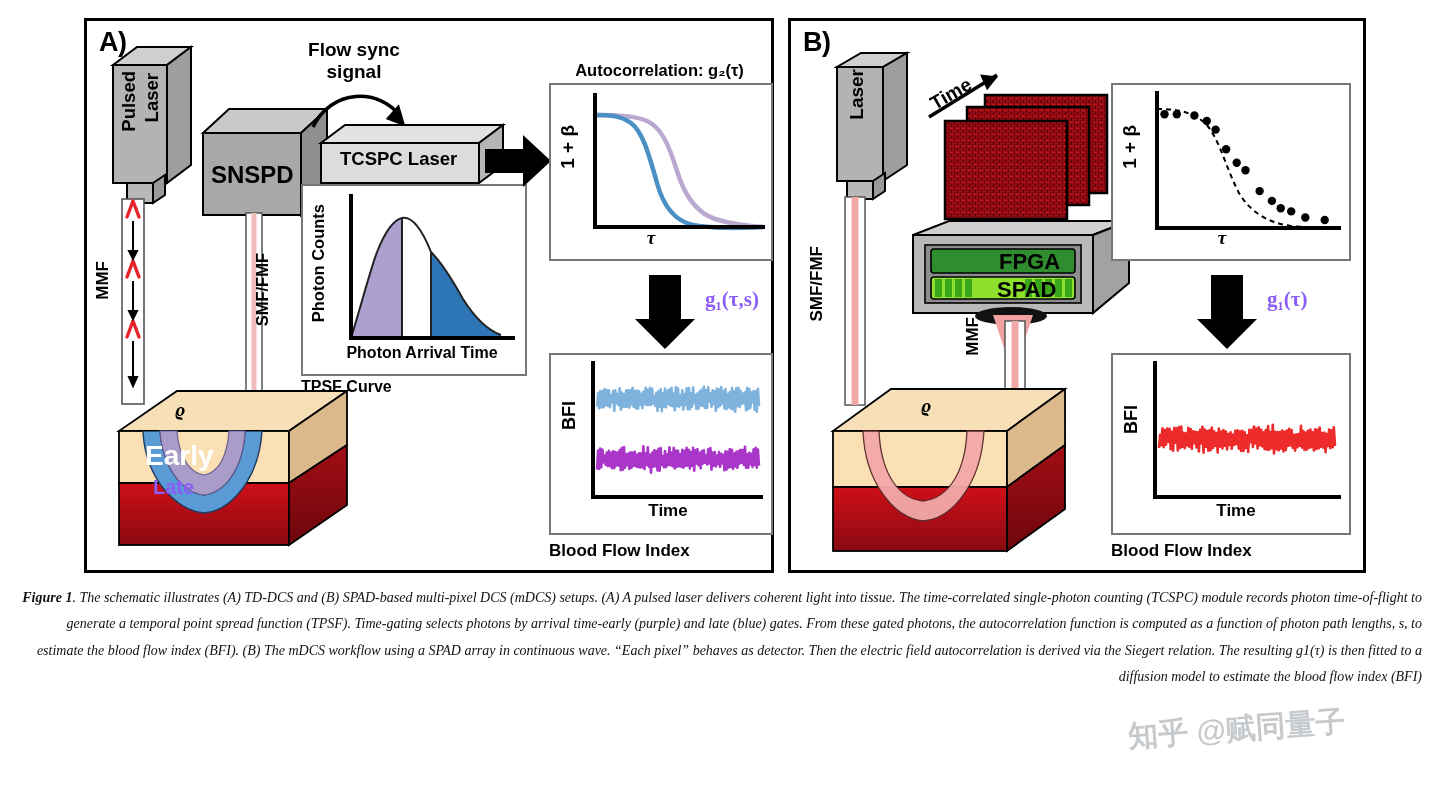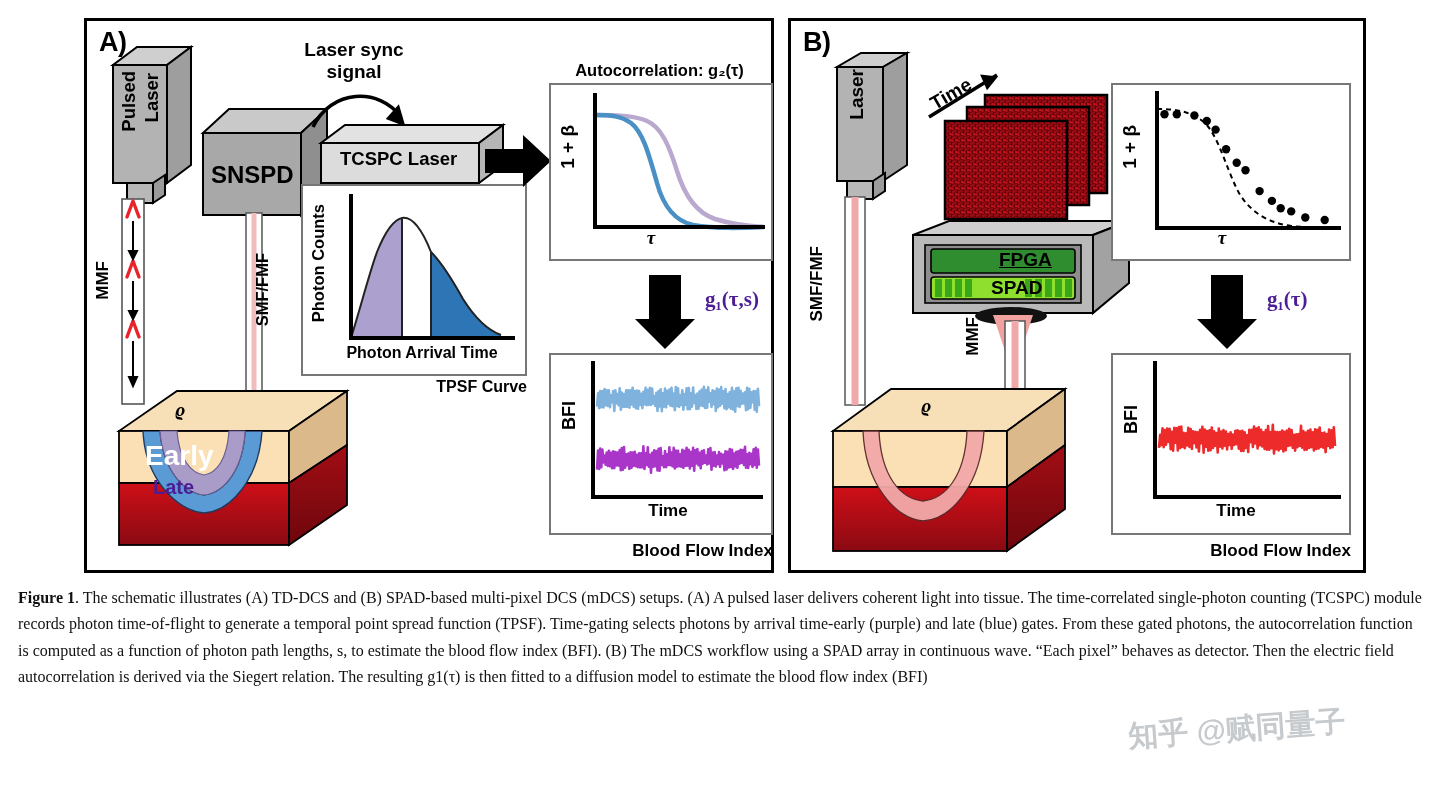--- a/index.html
+++ b/index.html
@@ -10,32 +10,32 @@
   #panelA{left:84px;top:18px;width:690px;height:555px;}
   #panelB{left:788px;top:18px;width:578px;height:555px;}
 
   .panel-tag{position:absolute;font-weight:bold;font-size:27px;color:#000;letter-spacing:-.5px;}
 
   .vtext{writing-mode:vertical-rl;transform:rotate(180deg);}
 
   
   .plotbox{position:absolute;border:2px solid #777;background:#fff;box-sizing:border-box;}
   .plot-title{position:absolute;width:100%;text-align:center;font-weight:bold;font-size:16.5px;color:#000;}
-  .plot-caption{position:absolute;width:100%;text-align:right;font-weight:bold;font-size:16px;color:#000;}
+  .plot-caption{position:absolute;width:100%;text-align:left;font-weight:bold;font-size:16px;color:#000;}
   .axis-y-label{position:absolute;font-weight:bold;font-size:17px;color:#000;}
   .axis-x-label{position:absolute;font-weight:bold;font-size:16px;color:#000;text-align:center;}
 
   
   .label-on-box{position:absolute;font-weight:bold;color:#000;}
 
-  .flowlabel{position:absolute;font-weight:bold;font-size:21px;color:#4c1d95;}
+  .flowlabel{position:absolute;font-weight:bold;font-size:21px;color:#8b5cf6;}
 
   .caption{position:absolute;left:18px;top:585px;width:1404px;
-           font-family:"Liberation Serif",serif;font-size:16px;line-height:26.4px;
-           color:#111;text-align:left;}
+           font-family:"Liberation Serif",serif;font-size:14px;line-height:26.4px;
+           color:#111;text-align:right;font-style:italic;}
   .caption b{font-weight:bold;}
 
   .watermark{position:absolute;left:1128px;top:706px;width:300px;height:72px;
              opacity:.33;pointer-events:none;}
   .wm-text{font-family:"Liberation Sans",sans-serif;font-size:30px;font-weight:bold;color:#55606b;
            white-space:nowrap;}
   svg{display:block;overflow:visible;}
 </style>
 </head>
 <body>
@@ -81,21 +81,21 @@
     </svg>
     <div class="label-on-box" style="left:124px;top:140px;font-size:24px;">SNSPD</div>
 
     <svg style="position:absolute;left:148px;top:192px;" width="40" height="192">
       <rect x="11" y="0" width="16" height="192" fill="#ffffff" stroke="#555" stroke-width="1.5"></rect>
       <line x1="19" y1="0" x2="19" y2="192" stroke="#f0bcbc" stroke-width="5"></line>
     </svg>
     <div class="label-on-box vtext" style="left:166px;top:232px;font-size:16.5px;">SMF/FMF</div>
 
     <div style="position:absolute;left:182px;top:18px;width:170px;text-align:center;font-weight:bold;font-size:19px;line-height:22px;">
-      <span>Laser sync</span><br>
+      <span>Flow sync</span><br>
       <span>signal</span>
     </div>
     <svg style="position:absolute;left:222px;top:62px;" width="110" height="55">
       <path d="M4,44 C22,6 70,4 92,34" fill="none" stroke="#000" stroke-width="3.5"></path>
       <polygon points="86,22 99,41 78,40" fill="#000" transform="rotate(18 90 34)"></polygon>
     </svg>
 
     <svg style="position:absolute;left:230px;top:100px;" width="195" height="78">
       <polygon points="4,22 162,22 186,4 28,4" fill="#e2e2e2" stroke="#000" stroke-width="2"></polygon>
       <polygon points="162,22 186,4 186,44 162,62" fill="#b6b6b6" stroke="#000" stroke-width="2"></polygon>
@@ -168,21 +168,21 @@
                  L146,52 C144,92 124,114 105,116 C86,114 64,92 61,52 Z" fill="#5a9bd5" stroke="#1f3a5f" stroke-width="1.4"></path>
       </g>
 
       <path d="M61,52 C64,92 86,114 105,116 C124,114 144,92 146,52
                L130,52 C128,80 118,94 105,96 C92,94 80,80 78,52 Z" fill="#a99cc9" stroke="#6b5f94" stroke-width="1.2"></path>
 
       <line x1="42" y1="32" x2="146" y2="32" stroke="none"></line>
     </svg>
     <div class="label-on-box" style="left:88px;top:378px;font-size:19px;font-style:italic;font-family:'Liberation Serif',serif;">ϱ</div>
     <div class="label-on-box" style="left:58px;top:419px;font-size:28px;color:#ffffff;">Early</div>
-    <div class="label-on-box" style="left:66px;top:455px;font-size:20px;color:#4c1d95;">Late</div>
+    <div class="label-on-box" style="left:66px;top:455px;font-size:20px;color:#8b5cf6;">Late</div>
 
     <svg style="position:absolute;left:396px;top:112px;" width="72" height="60">
       <polygon points="2,16 40,16 40,2 68,28 40,54 40,40 2,40" fill="#000"></polygon>
     </svg>
 
     <div class="plot-title" style="left:460px;top:40px;width:225px;">Autocorrelation: g₂(τ)</div>
     <div class="plotbox" id="acBoxA" style="left:462px;top:62px;width:224px;height:178px;">
       <svg width="220" height="174" viewBox="0 0 220 174">
 
         <path d="M44,30 C70,30 84,31 96,36 C110,42 118,60 126,86
@@ -270,22 +270,22 @@
         <rect x="118" y="62" width="7" height="18"></rect>
           <rect x="128" y="62" width="7" height="18"></rect>
         <rect x="138" y="62" width="7" height="18"></rect>
           <rect x="148" y="62" width="7" height="18"></rect>
         <rect x="158" y="62" width="7" height="18"></rect>
       </g>
 
       <ellipse cx="104" cy="99" rx="36" ry="9" fill="#111"></ellipse>
       <polygon points="86,98 126,98 108,152 104,152" fill="#f2a1a1" stroke="none"></polygon>
     </svg>
-    <div class="label-on-box" style="left:208px;top:228px;font-size:19px;text-decoration:underline;">FPGA</div>
-    <div class="label-on-box" style="left:200px;top:256px;font-size:19px;">SPAD</div>
+    <div class="label-on-box" style="left:208px;top:228px;font-size:22px;">FPGA</div>
+    <div class="label-on-box" style="left:206px;top:256px;font-size:22px;">SPAD</div>
 
     <svg style="position:absolute;left:204px;top:300px;" width="40" height="84">
       <rect x="10" y="0" width="20" height="84" fill="#ffffff" stroke="#555" stroke-width="1.5"></rect>
       <line x1="20" y1="0" x2="20" y2="84" stroke="#f0a8a8" stroke-width="7"></line>
     </svg>
     <div class="label-on-box vtext" style="left:172px;top:296px;font-size:17px;">MMF</div>
 
     <svg style="position:absolute;left:20px;top:352px;" width="280" height="190">
       <defs>
         <linearGradient id="deepRedB" x1="0" y1="0" x2="0" y2="1">

